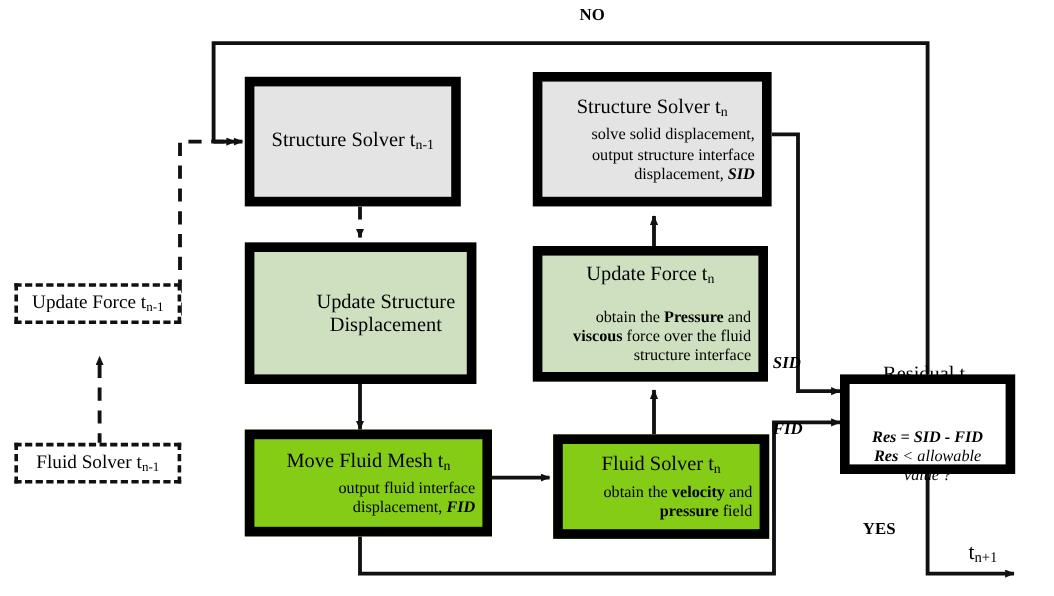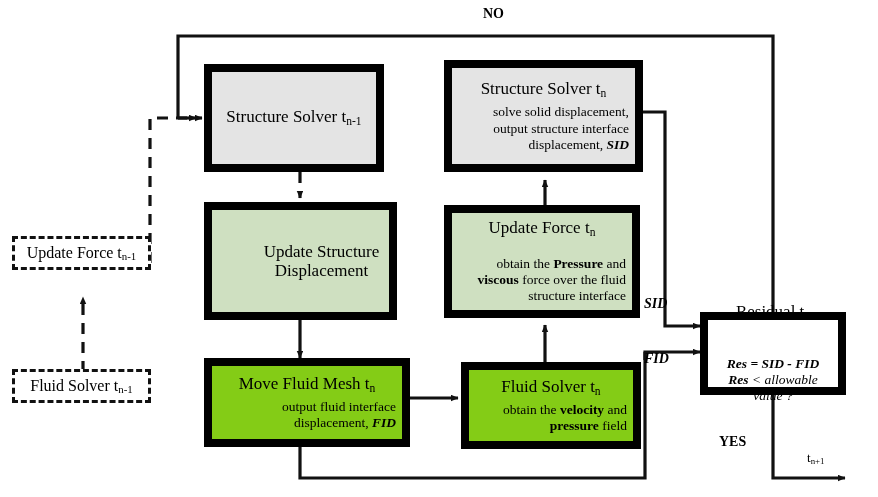--- a/index.html
+++ b/index.html
@@ -22,21 +22,21 @@
   .dashed{border:3px dashed #111;background:#fff;align-items:center;justify-content:center;}
   .dashed .title{font-size:16px;}
 
   sub{font-size:0.68em;vertical-align:-0.22em;}
   .bi{font-weight:bold;font-style:italic;}
   .b{font-weight:bold;margin-top:24px;}
 
   .wlabel{position:absolute;font-size:14px;font-weight:bold;white-space:nowrap;}
   .wlabel.it{font-style:italic;}
   .wlabel.plain{font-weight:bold;font-style:normal;}
-  .tlabel{position:absolute;font-size:13px;white-space:nowrap;}
+  .tlabel{position:absolute;font-size:18px;white-space:nowrap;}
 </style>
 </head>
 <body>
 
 <div id="canvas">
 
   <svg id="wires" viewBox="0 0 878 497">
     <defs>
       <marker id="ar" markerWidth="9" markerHeight="9" refX="7.4" refY="3.4" orient="auto" markerUnits="userSpaceOnUse">
         <path d="M0,0 L8,3.4 L0,6.8 z" fill="#111"></path>

